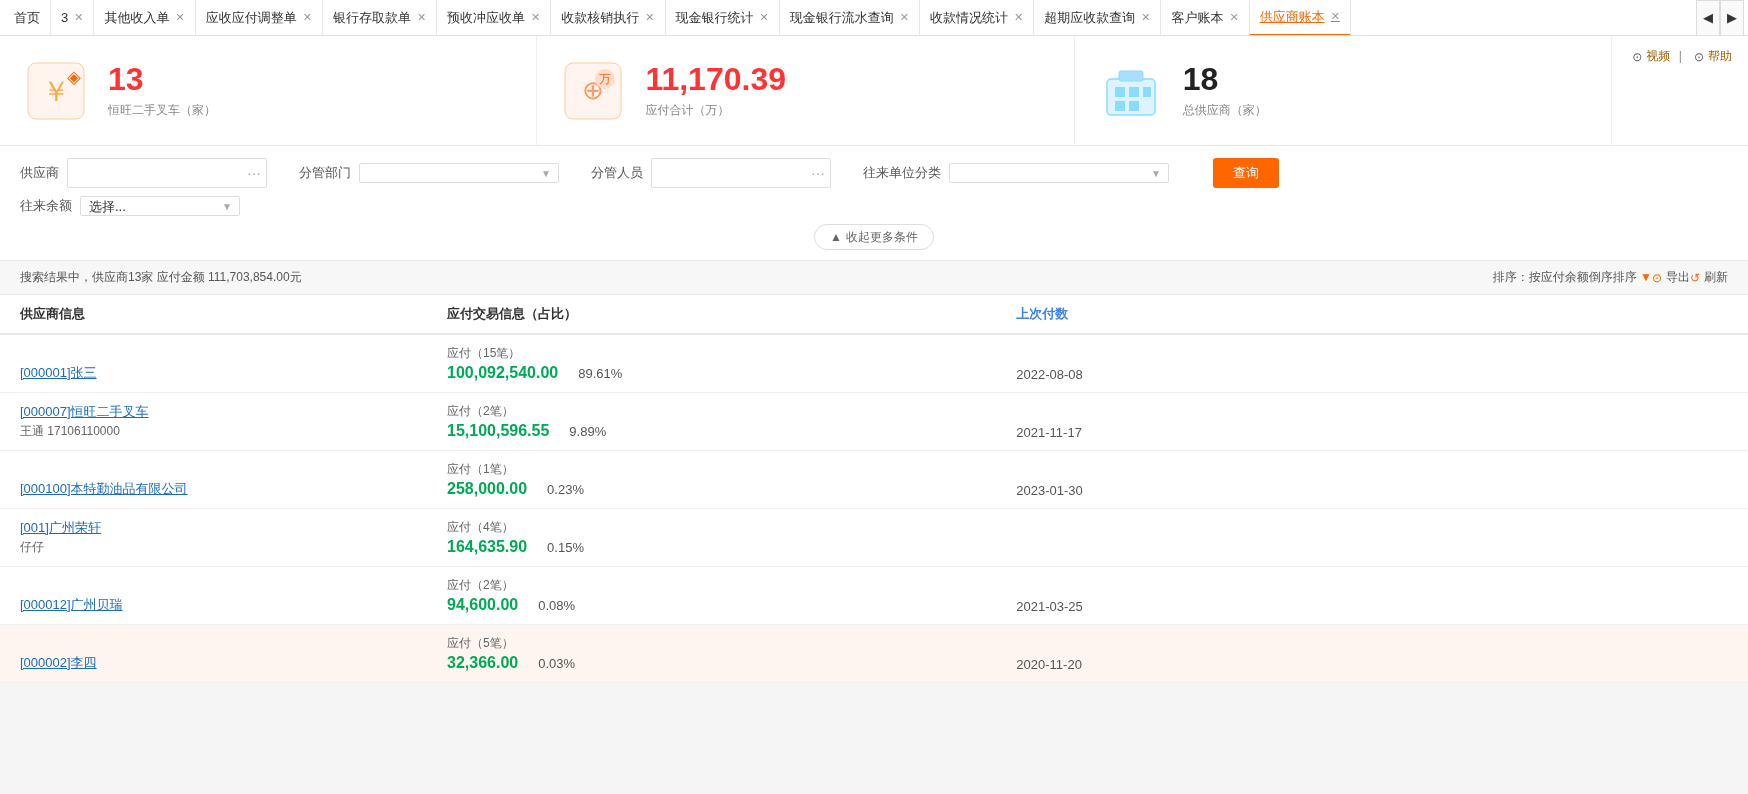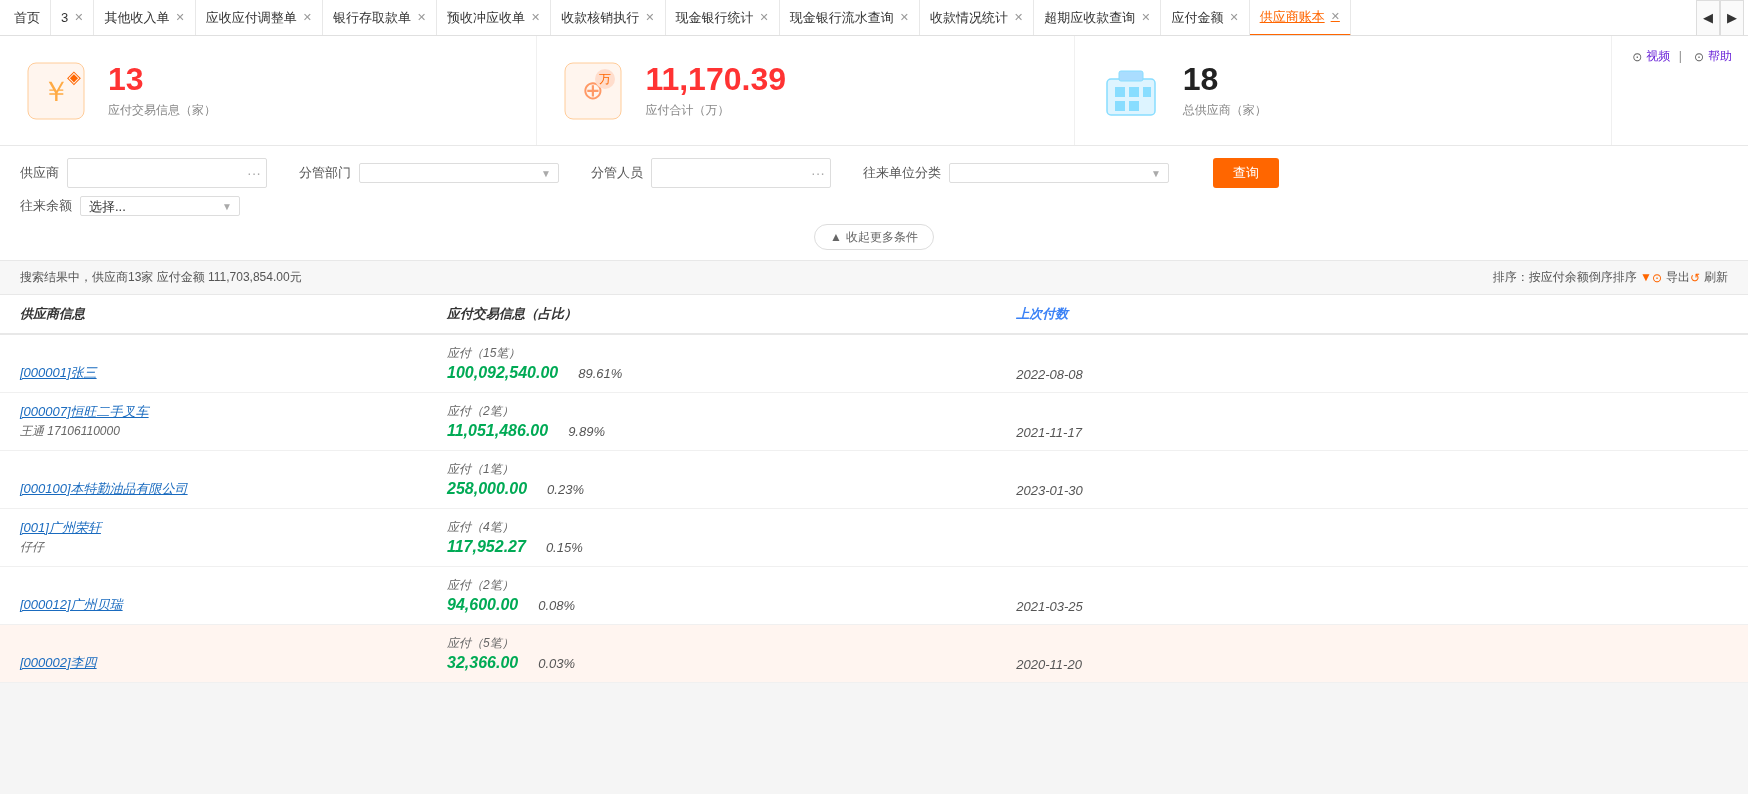--- a/index.html
+++ b/index.html
@@ -60,21 +60,21 @@
       display: flex;
       align-items: center;
       padding: 0 16px;
       font-size: 12px;
       color: #666;
       flex-shrink: 0;
       align-self: flex-start;
       padding-top: 12px;
     }
     .top-right-links span { margin: 0 4px; }
-    .top-right-links a { color: #6d28d9; text-decoration: none; cursor: pointer; }
+    .top-right-links a { color: #a16207; text-decoration: none; cursor: pointer; }
 
     
     .filter-area {
       background: #fff;
       padding: 12px 20px 8px 20px;
       border-bottom: 1px solid #e8e8e8;
     }
     .filter-row {
       display: flex;
       margin-bottom: 8px;
@@ -191,21 +191,20 @@
       gap: 4px;
       cursor: pointer;
       color: #555;
       font-size: 12px;
     }
 
     
     .data-table {
       background: #fff;
       width: 100%;
-      font-style: italic;
     }
     .table-header {
       display: flex;
       padding: 10px 20px;
       border-bottom: 2px solid #e8e8e8;
       background: #fff;
     }
     .col-supplier-info { flex: 3; font-weight: bold; font-size: 13px; color: #333; }
     .col-transaction { flex: 4; font-weight: bold; font-size: 13px; color: #333; }
     .col-last-pay { flex: 3; font-weight: bold; font-size: 13px; color: #3b82f6; }
@@ -280,21 +279,21 @@
   </div>
   <div class="nav-tab">
     <span>收款情况统计</span>
     <span class="close-btn">✕</span>
   </div>
   <div class="nav-tab">
     <span>超期应收款查询</span>
     <span class="close-btn">✕</span>
   </div>
   <div class="nav-tab">
-    <span>应付金额</span>
+    <span>客户账本</span>
     <span class="close-btn">✕</span>
   </div>
   <div class="nav-tab active">
     <span>供应商账本</span>
     <span class="close-btn">✕</span>
   </div>
   <div class="nav-arrows">
     <div class="nav-arrow">◀</div>
     <div class="nav-arrow">▶</div>
   </div>
@@ -305,21 +304,21 @@
   <div class="summary-card">
     <div class="card-icon">
       <svg viewBox="0 0 64 64" xmlns="http://www.w3.org/2000/svg">
         <rect x="4" y="4" width="56" height="56" rx="8" fill="#fff5ee" stroke="#ffcc99" stroke-width="1"></rect>
         <text x="32" y="42" text-anchor="middle" font-size="28" fill="#ffaa44">￥</text>
         <text x="50" y="24" text-anchor="middle" font-size="18" fill="#ff6600">◈</text>
       </svg>
     </div>
     <div class="card-content">
       <div class="card-number">13</div>
-      <div class="card-label">应付交易信息（家）</div>
+      <div class="card-label">恒旺二手叉车（家）</div>
     </div>
   </div>
 
   <div class="summary-card">
     <div class="card-icon">
       <svg viewBox="0 0 64 64" xmlns="http://www.w3.org/2000/svg">
         <rect x="4" y="4" width="56" height="56" rx="8" fill="#fff5ee" stroke="#ffcc99" stroke-width="1"></rect>
         <text x="32" y="40" text-anchor="middle" font-size="26" fill="#ff9966">⊕</text>
         <circle cx="44" cy="20" r="10" fill="#ffddcc"></circle>
         <text x="44" y="24" text-anchor="middle" font-size="12" fill="#ff6600">万</text>
@@ -468,21 +467,21 @@
     <div class="row-extra"></div>
   </div>
       <div class="table-row">
     <div class="row-supplier">
       <a class="supplier-link">[000007]恒旺二手叉车</a>
       <div class="supplier-contact">王通  17106110000</div>
     </div>
     <div class="row-transaction">
       <div class="trans-label">应付（2笔）</div>
       <div class="trans-row">
-        <a class="trans-amount">11,051,486.00</a>
+        <a class="trans-amount">15,100,596.55</a>
         <span class="trans-percent">9.89%</span>
       </div>
     </div>
     <div class="row-lastpay">
       <span class="last-pay-date">2021-11-17</span>
     </div>
     <div class="row-extra"></div>
   </div>
       <div class="table-row">
     <div class="row-supplier">
@@ -502,21 +501,21 @@
     <div class="row-extra"></div>
   </div>
       <div class="table-row">
     <div class="row-supplier">
       <a class="supplier-link">[001]广州荣轩</a>
       <div class="supplier-contact">仔仔</div>
     </div>
     <div class="row-transaction">
       <div class="trans-label">应付（4笔）</div>
       <div class="trans-row">
-        <a class="trans-amount">117,952.27</a>
+        <a class="trans-amount">164,635.90</a>
         <span class="trans-percent">0.15%</span>
       </div>
     </div>
     <div class="row-lastpay">
       <span class="last-pay-date"></span>
     </div>
     <div class="row-extra"></div>
   </div>
       <div class="table-row">
     <div class="row-supplier">

